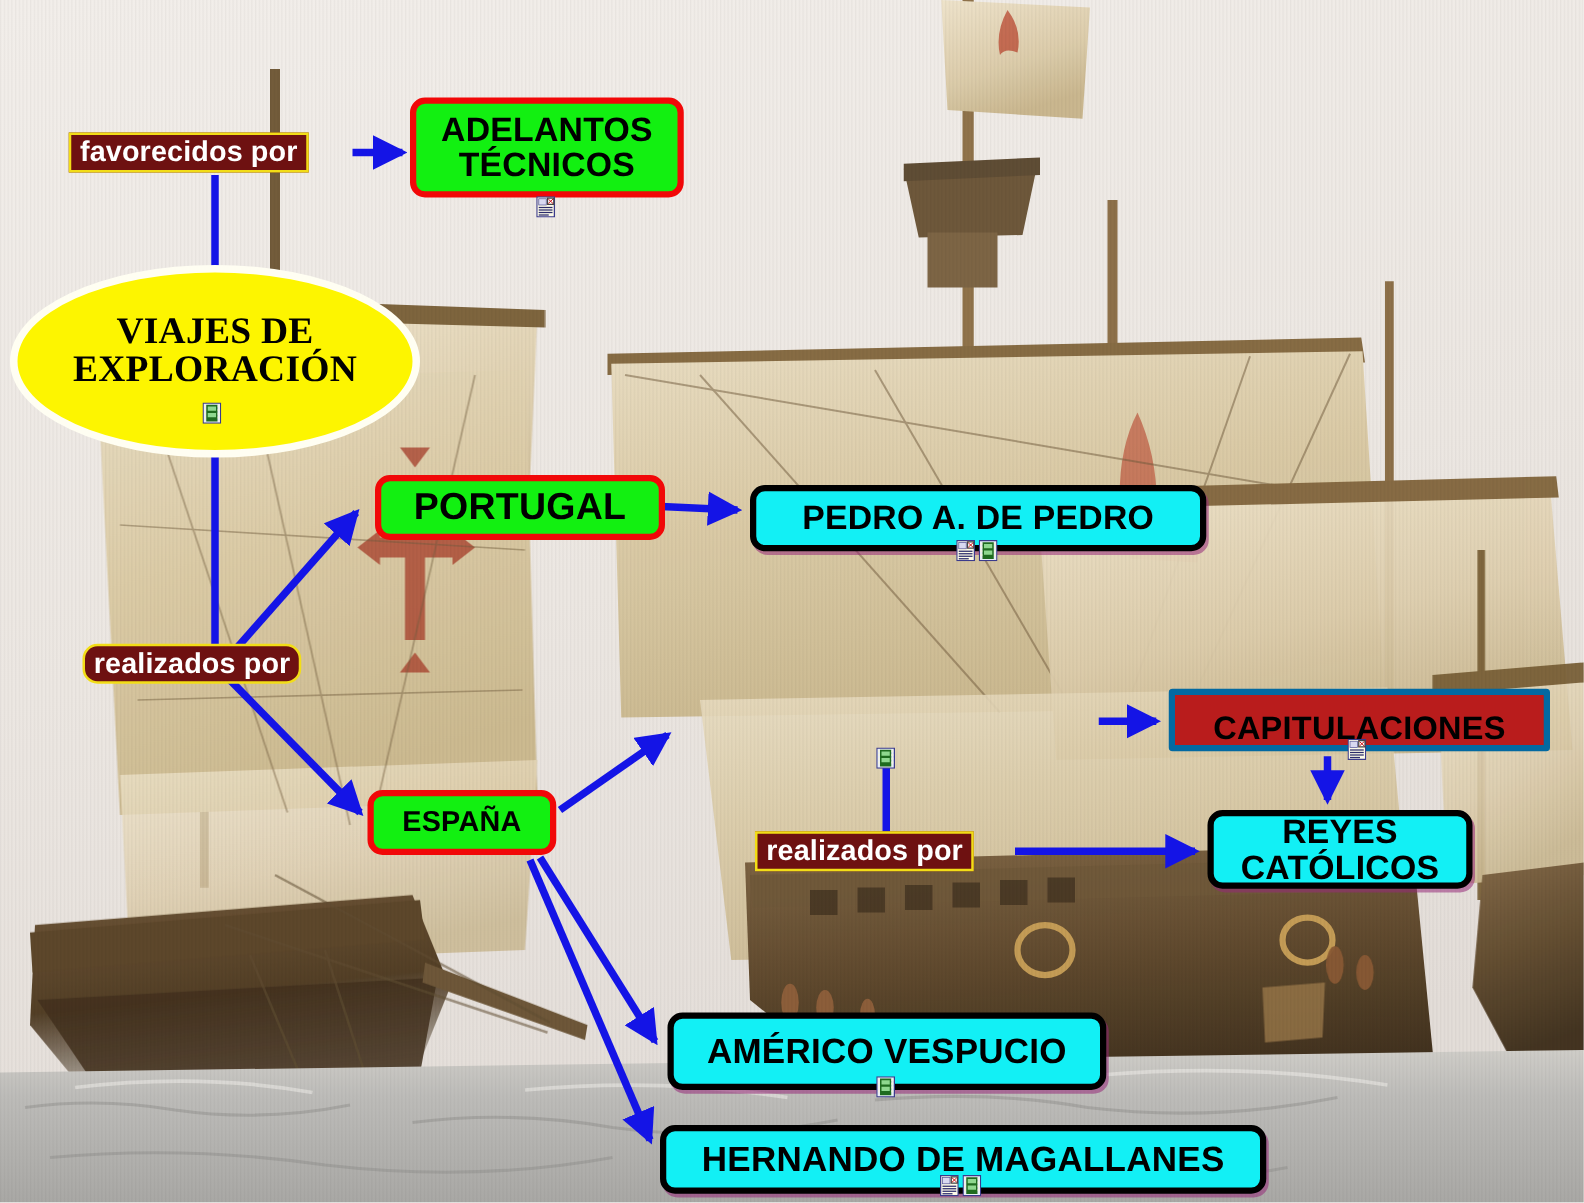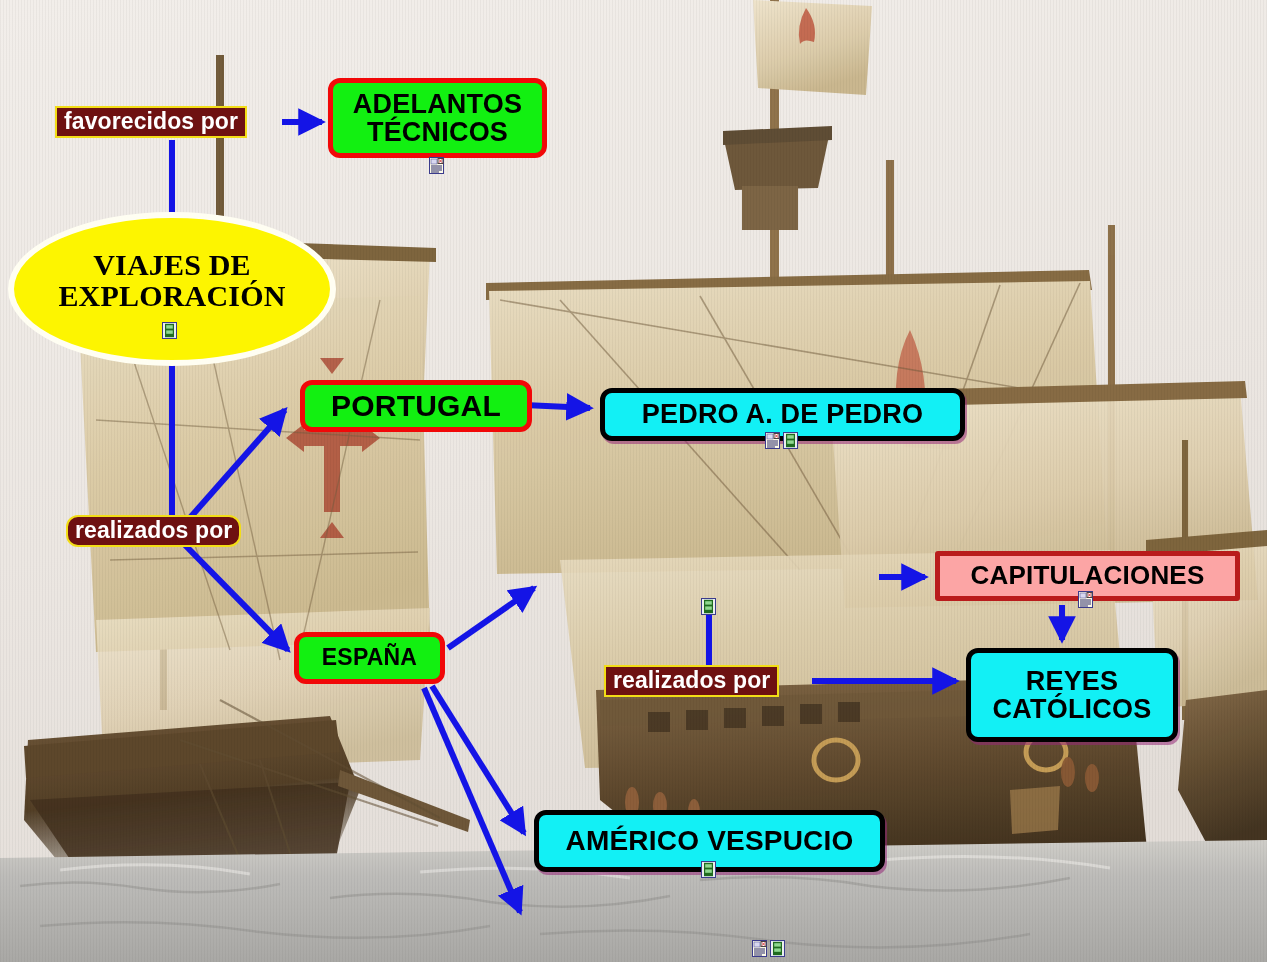--- a/index.html
+++ b/index.html
@@ -48,23 +48,24 @@
     border: 5px solid #000;
     border-radius: 12px;
     box-shadow: 2px 3px 0 rgba(150,40,120,0.55);
   }
   .node.green-red {
     background: #12f011;
     border: 5px solid #f10808;
     border-radius: 12px;
   }
   .node.cyan-red {
-    background: #fca5a5;
-    border: 5px solid #b91c1c;
+    background: #b91c1c;
+    border: 5px solid #0369a1;
     border-radius: 3px;
+    align-items: flex-end;
   }
   .node.ellipse {
     background: #fdf500;
     border: 6px solid #fffef2;
     border-radius: 50%;
     font-family: Liberation Serif, serif;
   }
 
   
   .linklabel {
@@ -418,21 +419,21 @@
         </g>
       <rect x="9" y="1.5" width="5" height="5" fill="#fff" stroke="#444"></rect>
       <path d="M9.6 2.2 L13.4 5.8 M13.4 2.2 L9.6 5.8" stroke="#c11" stroke-width="0.8"></path>
     </svg>
   </div>
 
   <div class="node green-red" style="left:294px; top:632px; width:151px; height:52px; font-size:23px;">
     <span>ESPAÑA</span>
   </div>
 
-  <div class="node cyan-black" style="left:966px; top:648px; width:212px; height:94px; font-size:27px;">
+  <div class="node cyan-black" style="left:966px; top:648px; width:212px; height:63px; font-size:27px;">
     <span>REYES
 CATÓLICOS</span>
   </div>
 
   <div class="node cyan-black" style="left:534px; top:810px; width:351px; height:62px; font-size:28px;">
     <span>AMÉRICO VESPUCIO</span>
   </div>
   <div class="icons" style="left:701px; top:861px;">
     <svg class="ic" viewBox="0 0 15 17">
       <rect x="0.5" y="0.5" width="14" height="16" fill="#e8eef6" stroke="#3b3b8c"></rect>
@@ -447,20 +448,23 @@
         <rect x="12.2" y="8.2" width="1.4" height="1.6"></rect>
           <rect x="12.2" y="11.2" width="1.4" height="1.6"></rect>
       </g>
       <g fill="#8fd88f">
           <rect x="4.2" y="3.2" width="6.6" height="3.4"></rect>
           <rect x="4.2" y="8.4" width="6.6" height="3.4"></rect>
         </g>
     </svg>
   </div>
 
+  <div class="node cyan-black" style="left:528px; top:900px; width:485px; height:55px; font-size:28px;">
+    <span>HERNANDO DE MAGALLANES</span>
+  </div>
   <div class="icons" style="left:752px; top:940px;">
     <svg class="ic" viewBox="0 0 15 17">
       <rect x="0.5" y="0.5" width="14" height="16" fill="#fdfbe8" stroke="#3b3b8c"></rect>
       <rect x="2" y="2" width="6" height="5" fill="#d8d8f0" stroke="#5a5a9a" stroke-width="0.6"></rect>
       <g fill="#2b2b6b">
           <rect x="2" y="8.5" width="11" height="1"></rect>
           <rect x="2" y="10.5" width="11" height="1"></rect>
           <rect x="2" y="12.5" width="11" height="1"></rect>
           <rect x="2" y="14.5" width="8" height="1"></rect>
         </g>

